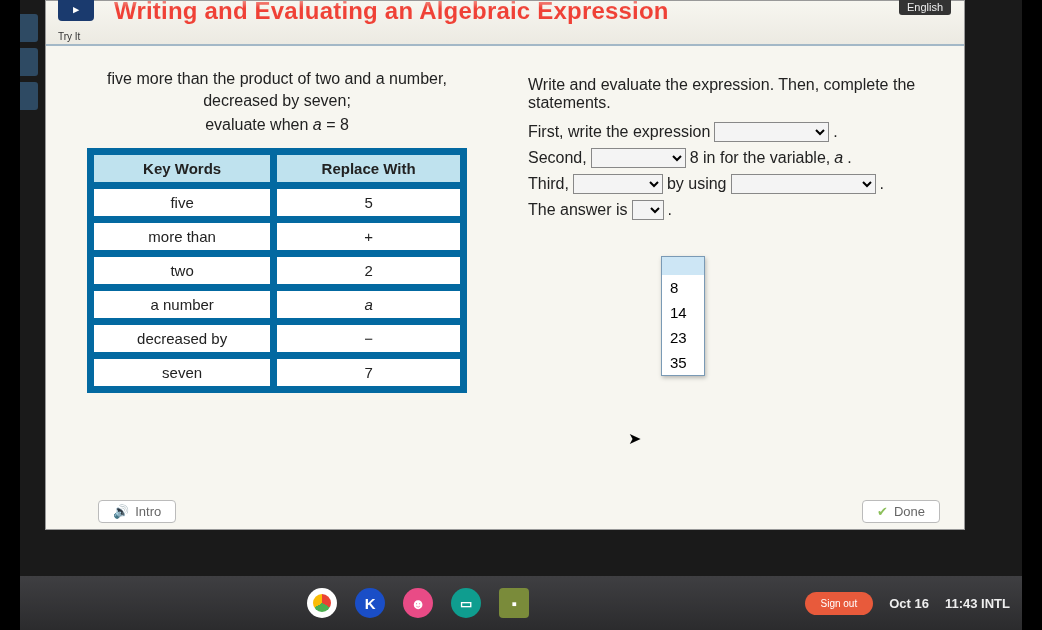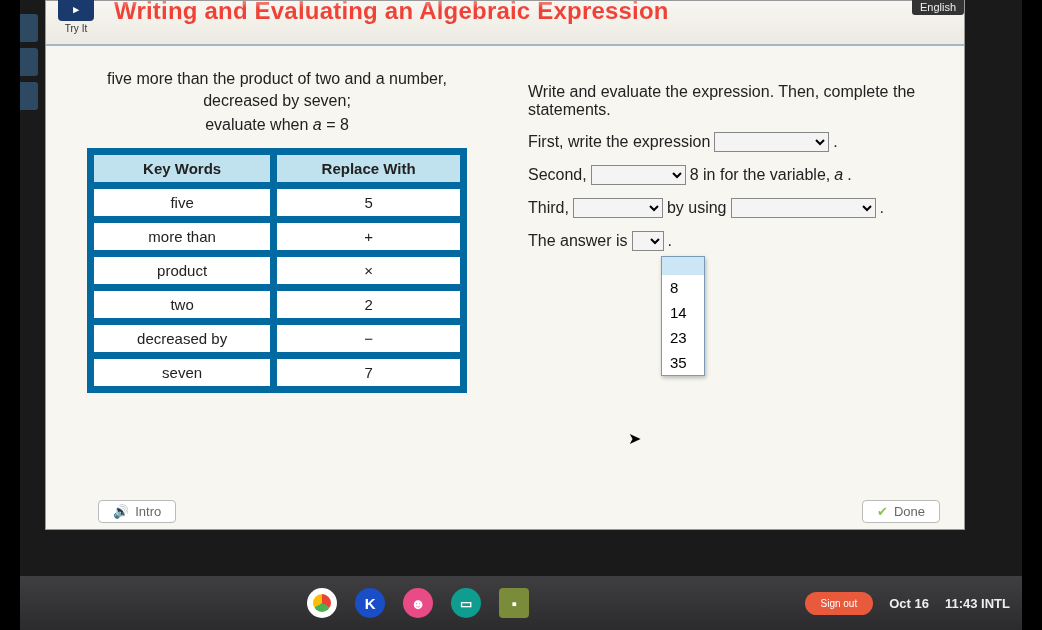--- a/index.html
+++ b/index.html
@@ -34,34 +34,34 @@
       background: linear-gradient(#f7f6f0, #eceae2);
     }
     .tryit-icon {
       width: 36px; height: 24px;
       background: #1a3a6e;
       border-radius: 4px;
       display:flex;align-items:center;justify-content:center;
       color:#fff;font-size:11px;font-weight:bold;
       margin-top:-4px;
     }
-    .tryit-label { font-size:10px; color:#333; text-align:center; margin-top:2px; }
+    .tryit-label { font-size:10px; color:#333; margin-top:10px; }
     .top-title {
       font-size: 24px;
       font-weight: bold;
       margin-left: 20px;
       margin-top: -4px;
       background: linear-gradient(180deg, rgba(239,65,54,0.4), #ef4136 40%);
       -webkit-background-clip: text;
       background-clip: text;
       color: transparent;
       letter-spacing: 0.2px;
     }
     .english-tag {
-      position: absolute; right: 0; top: -2px;
+      position: absolute; right: 13px; top: -2px;
       background:#333;color:#eee;font-size:11px;
       padding:2px 8px;border-radius:0 0 3px 3px;
     }
     .main-grid {
       display: flex;
       padding: 24px 26px 10px 26px;
       gap: 46px;
       color:#222;
     }
     .col { flex: 1; font-size: 16px; }
@@ -78,21 +78,21 @@
     table.keywords th, table.keywords td {
       border:7px solid #0369a1;
       padding:5px 8px;
       font-size:15px;
       font-weight:normal;
     }
     table.keywords th {
       background:#bfe2ee;
       font-weight:bold;
     }
-    .right .line { margin:13px 0; display:flex;align-items:center;flex-wrap:wrap;gap:4px;}
+    .right .line { margin:6px 0; display:flex;align-items:center;flex-wrap:wrap;gap:4px;}
     select.fill {
       border:1px solid #888;
       background:#f4f4f4;
       font-size:13px;
       height:20px;
     }
     select.w1{width:115px;}
     select.w2{width:95px;}
     select.w3{width:90px;}
     select.w4{width:145px;}
@@ -185,26 +185,26 @@
           <tbody id="kw-body">
               <tr>
                 <td>five</td>
                 <td>5</td>
               </tr>
               <tr>
                 <td>more than</td>
                 <td>+</td>
               </tr>
               <tr>
-                <td>product</td>
-                <td>×</td>
-              </tr>
-              <tr>
                 <td>two</td>
                 <td>2</td>
+              </tr>
+              <tr>
+                <td>a number</td>
+                <td><span class="italic-a">a</span></td>
               </tr>
               <tr>
                 <td>decreased by</td>
                 <td>−</td>
               </tr>
               <tr>
                 <td>seven</td>
                 <td>7</td>
               </tr>
             </tbody>

